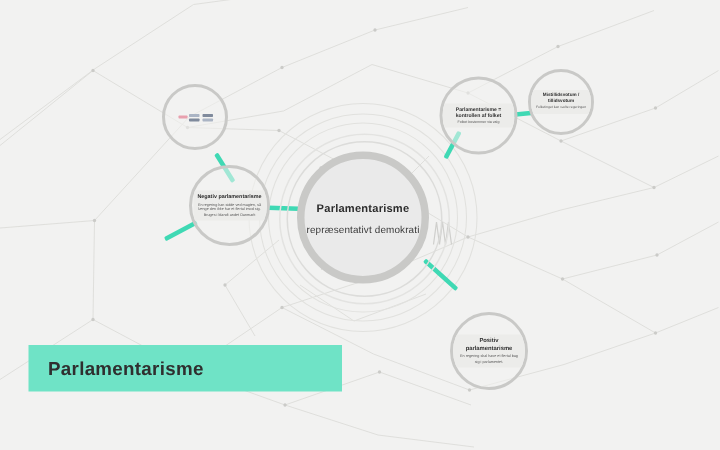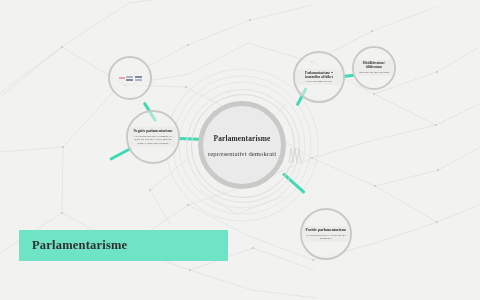--- a/index.html
+++ b/index.html
@@ -6,21 +6,21 @@
     margin: 0;
     padding: 0;
     background: #ffffff;
   }
   #canvas {
     position: relative;
     width: 480px;
     height: 300px;
     overflow: hidden;
     background: #f2f2f1;
-    font-family: Liberation Serif, serif;
+    font-family: Liberation Sans, sans-serif;
     -webkit-font-smoothing: antialiased;
   }
 
   
   #net {
     position: absolute;
     inset: 0;
     width: 480px;
     height: 300px;
     pointer-events: none;

